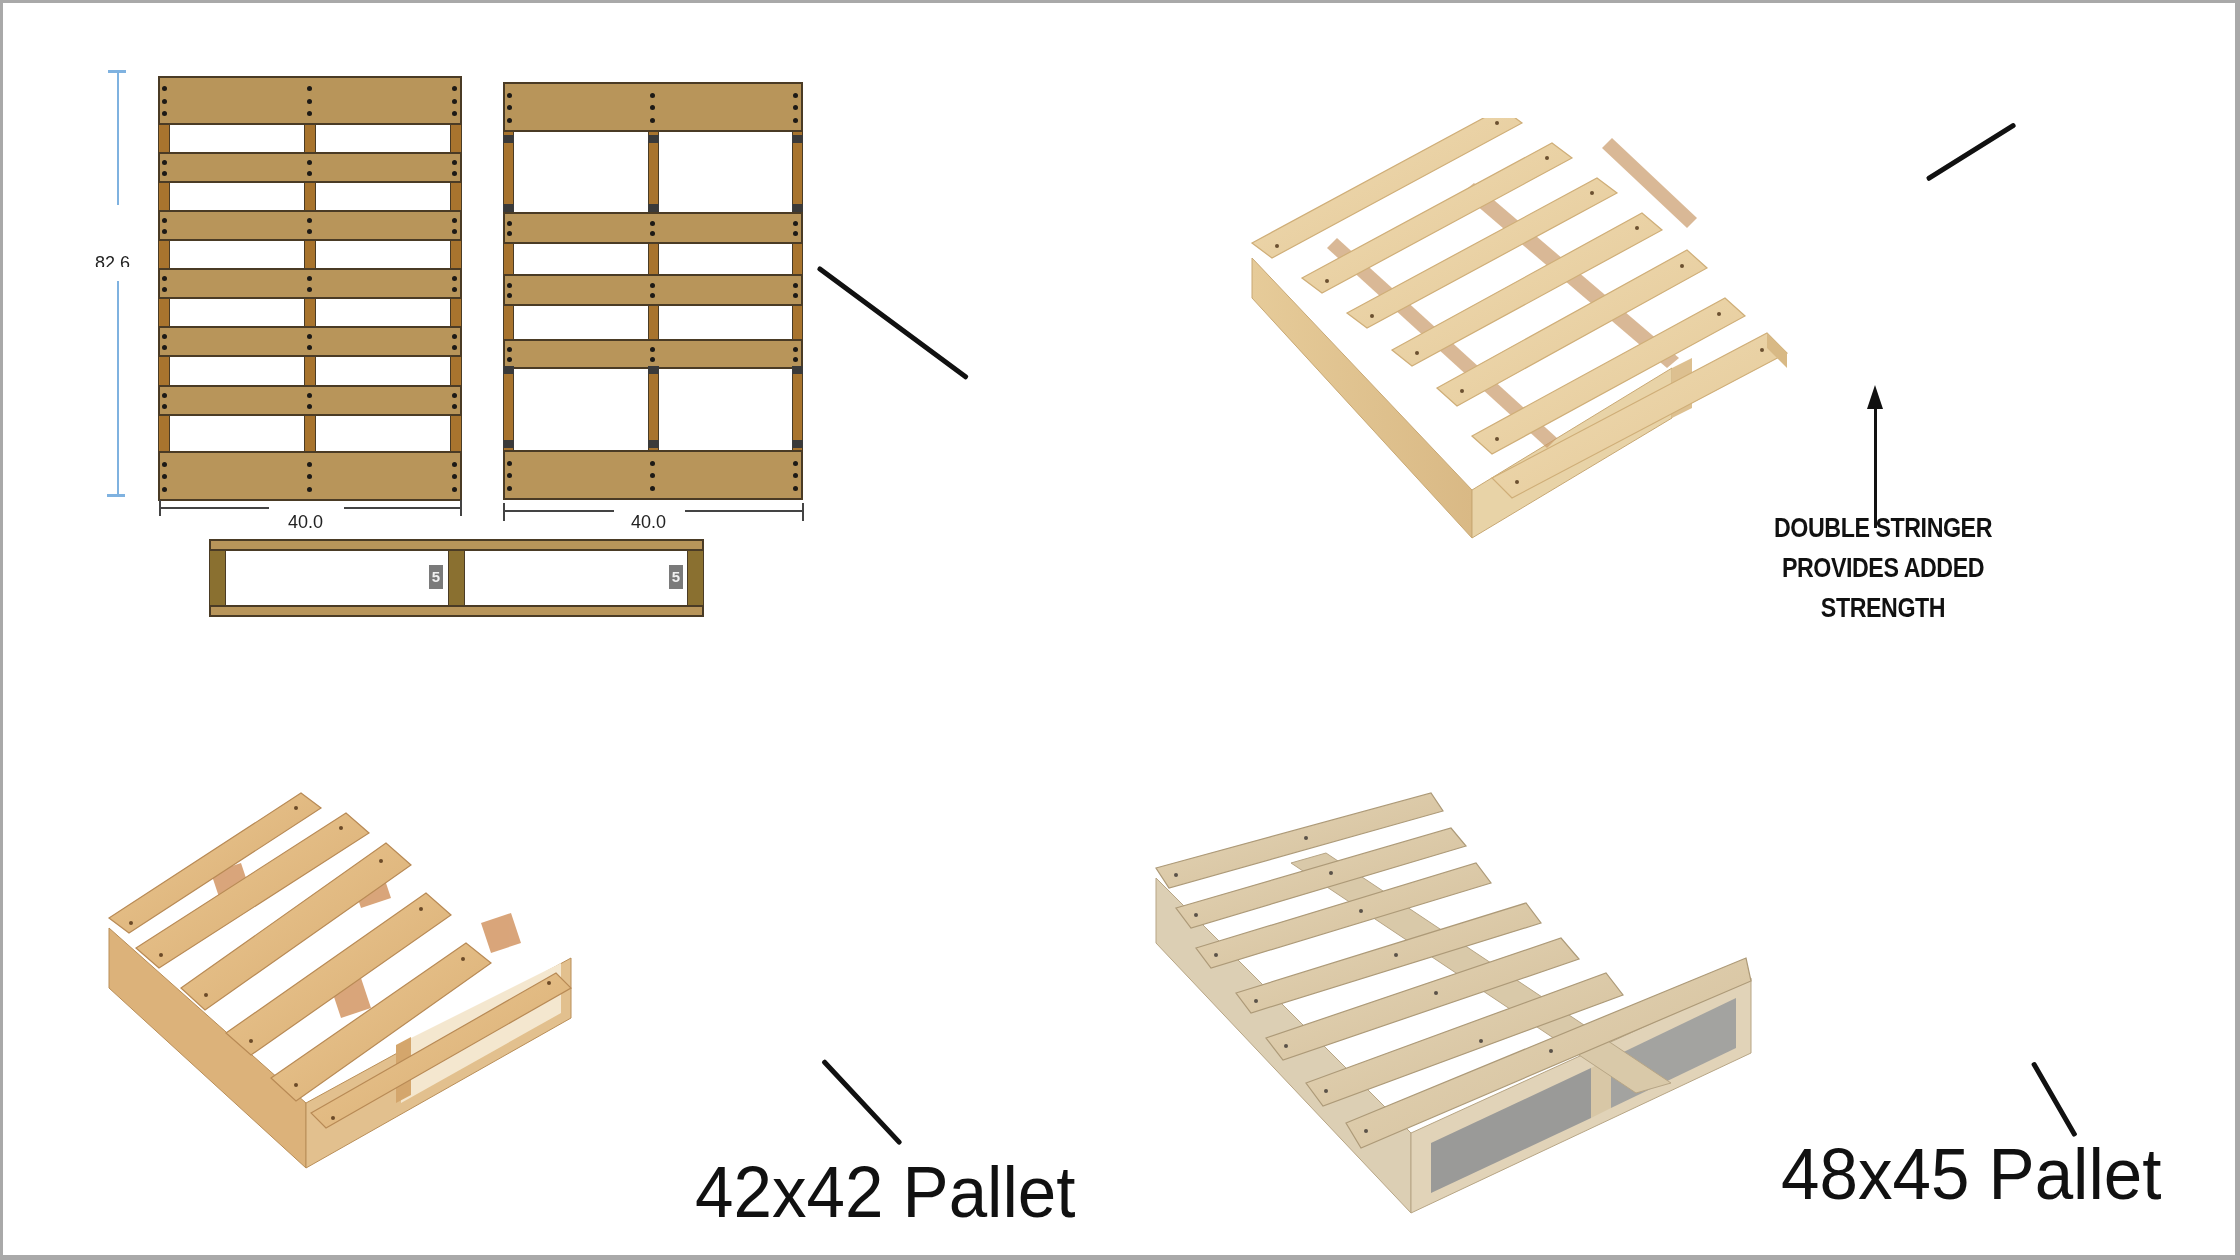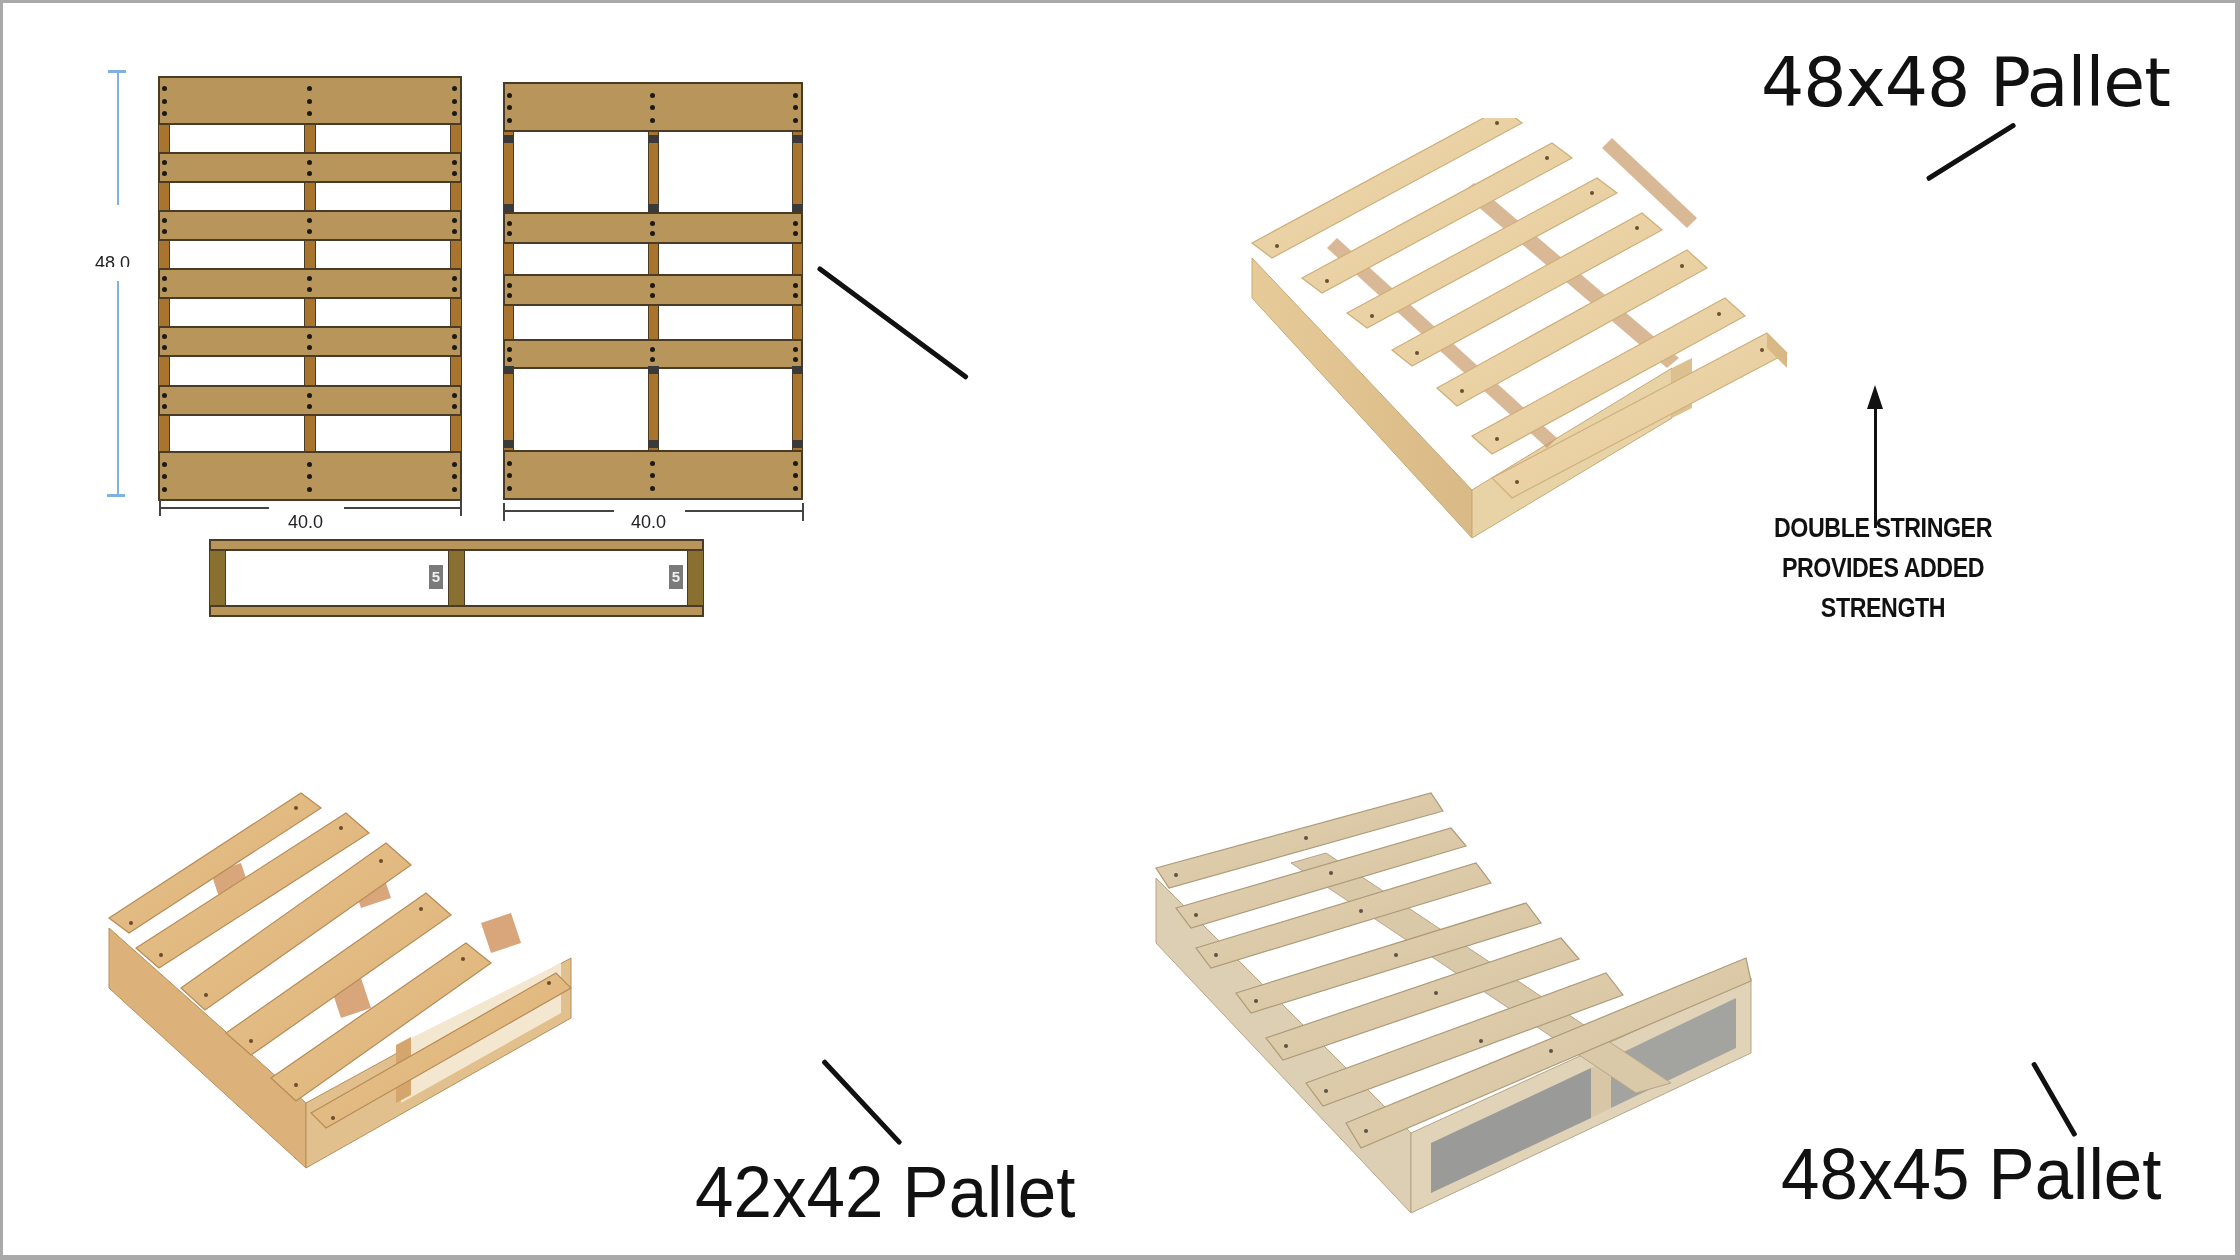--- a/index.html
+++ b/index.html
@@ -115,21 +115,21 @@
       <div class="nail" style="left: 149px; top: 410.5px;"></div>
       <div class="nail" style="left: 294px; top: 385.5px;"></div>
       <div class="nail" style="left: 294px; top: 398px;"></div>
       <div class="nail" style="left: 294px; top: 410.5px;"></div>
     </div>
 
   <div class="vdim" style="left:114px; top:68px; width:2px; height:134px;"></div>
   <div class="vdim" style="left:114px; top:278px; width:2px; height:213px;"></div>
   <div class="vdim" style="left:105px; top:67px; width:18px; height:3px;"></div>
   <div class="vdim" style="left:104px; top:491px; width:18px; height:3px;"></div>
-  <div class="dimlabel" style="left:92px; top:248px; height:16px; overflow:hidden; line-height:24px;">48.0</div>
+  <div class="dimlabel" style="left:92px; top:248px; height:16px; overflow:hidden; line-height:24px;">82.6</div>
 
   <div class="dimline" style="left:156px; top:504px; width:110px; height:2px;"></div>
   <div class="dimline" style="left:341px; top:504px; width:117px; height:2px;"></div>
   <div class="dimline" style="left:156px; top:497px; width:2px; height:16px;"></div>
   <div class="dimline" style="left:457px; top:497px; width:2px; height:16px;"></div>
   <div class="dimlabel" style="left:285px; top:509px;">40.0</div>
 
   <div class="abs" style="left:500px; top:79px; width:300px; height:418px;">
     <div class="stringer" style="left:0; top:0; width:11px; height:418px;"></div>
     <div class="gap" style="left: 156px; top: 0px; width: 133px; height: 418px;"></div>
@@ -255,21 +255,20 @@
         <circle cx="390" cy="110" r="2"></circle>
       <circle cx="215" cy="273" r="2"></circle>
         <circle cx="435" cy="148" r="2"></circle>
       <circle cx="250" cy="321" r="2"></circle>
         <circle cx="472" cy="196" r="2"></circle>
       <circle cx="270" cy="364" r="2"></circle>
         <circle cx="515" cy="232" r="2"></circle>
     </g>
   </svg>
 
-  <div class="label-big" style="left:1758px; top:40px; font-size:68px;">48x48 Pallet</div>
   <div class="leader" style="left:1924px; top:174px; width:104px; transform:rotate(-32deg);"></div>
 
   <div class="abs" style="left:1871px; top:400px; width:3px; height:125px; background:#111;"></div>
   <div class="abs" style="left:1864px; top:382px; width:0; height:0; border-left:8px solid transparent; border-right:8px solid transparent; border-bottom:24px solid #111;"></div>
   <div class="callout" style="left:1715px; top:505px; width:330px;">
     <div>DOUBLE STRINGER</div>
     <div>PROVIDES ADDED</div>
     <div>STRENGTH</div>
   </div>
 

